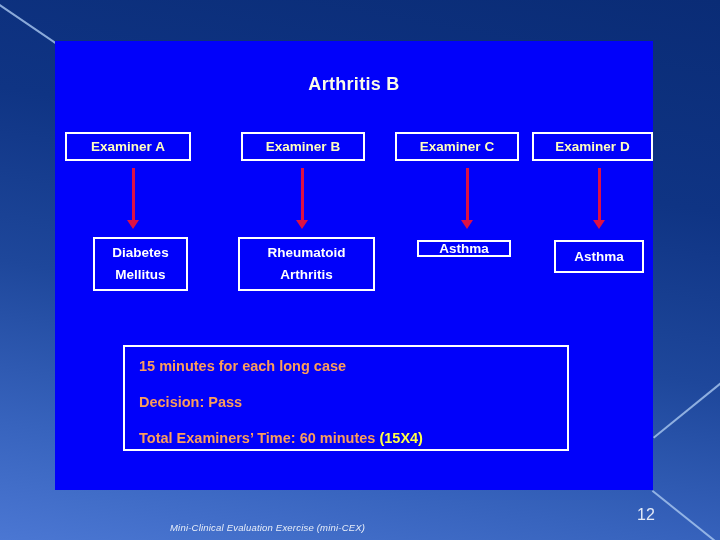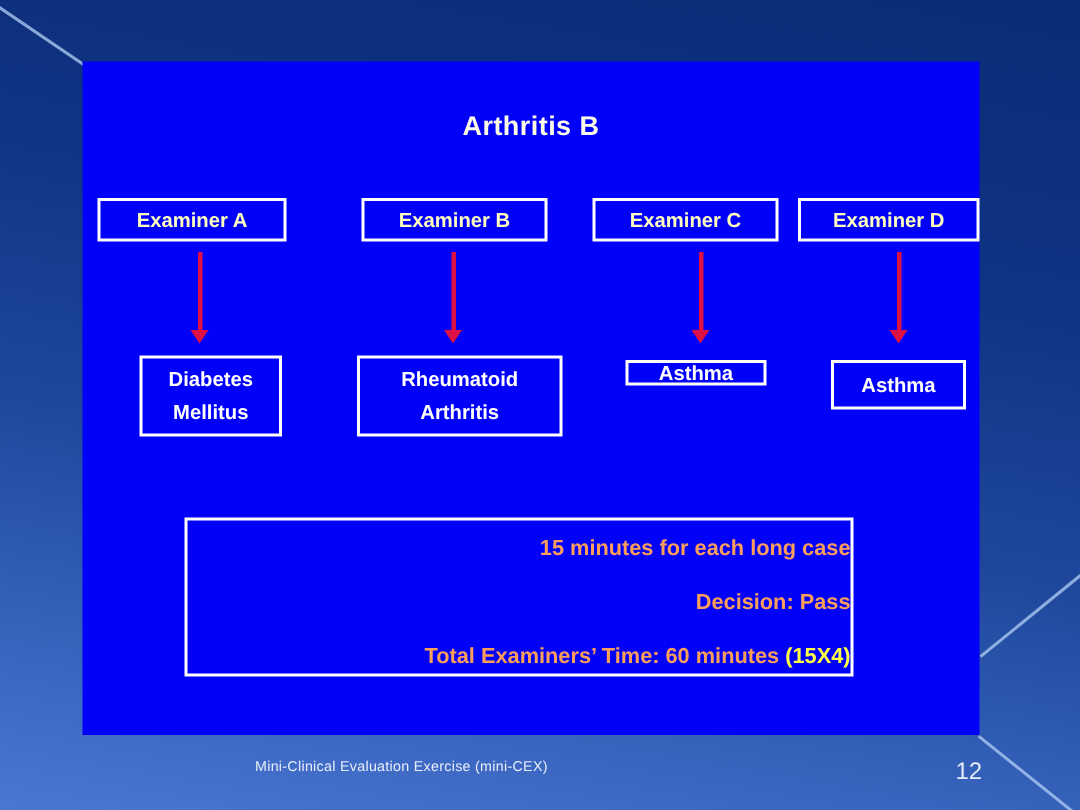--- a/index.html
+++ b/index.html
@@ -74,29 +74,29 @@
   .case-as { left: 362px; top: 199px; width: 94px;  height: 17px; }
   .case-st { left: 499px; top: 199px; width: 90px;  height: 33px; }
 
   .summary {
     position: absolute; left: 68px; top: 304px;
     width: 446px; height: 106px;
     border: 2px solid #ffffff; box-sizing: border-box;
     padding: 12px 0 0 14px;
     font-size: 14.5px; font-weight: bold;
     color: var(--summary-text, #fb9d5b);
-    text-align: right;
   }
   .s-line { margin-bottom: 20px; line-height: 1.1; white-space: pre-wrap; }
   .s-line .hl { color: var(--summary-highlight, #ffff44); }
 
   .footer-caption {
-    position: absolute; left: 170px; top: 506px;
+    position: absolute; left: 170px; top: 522px;
     font-size: 9.5px; letter-spacing: 0.2px;
     color: #e8eef9;
+    font-style: italic;
   }
   .page-number {
     position: absolute; left: 637px; top: 506px;
     font-size: 16px;
     color: #e4ebf7;
   }
 </style>
 </head>
 <body>
 

